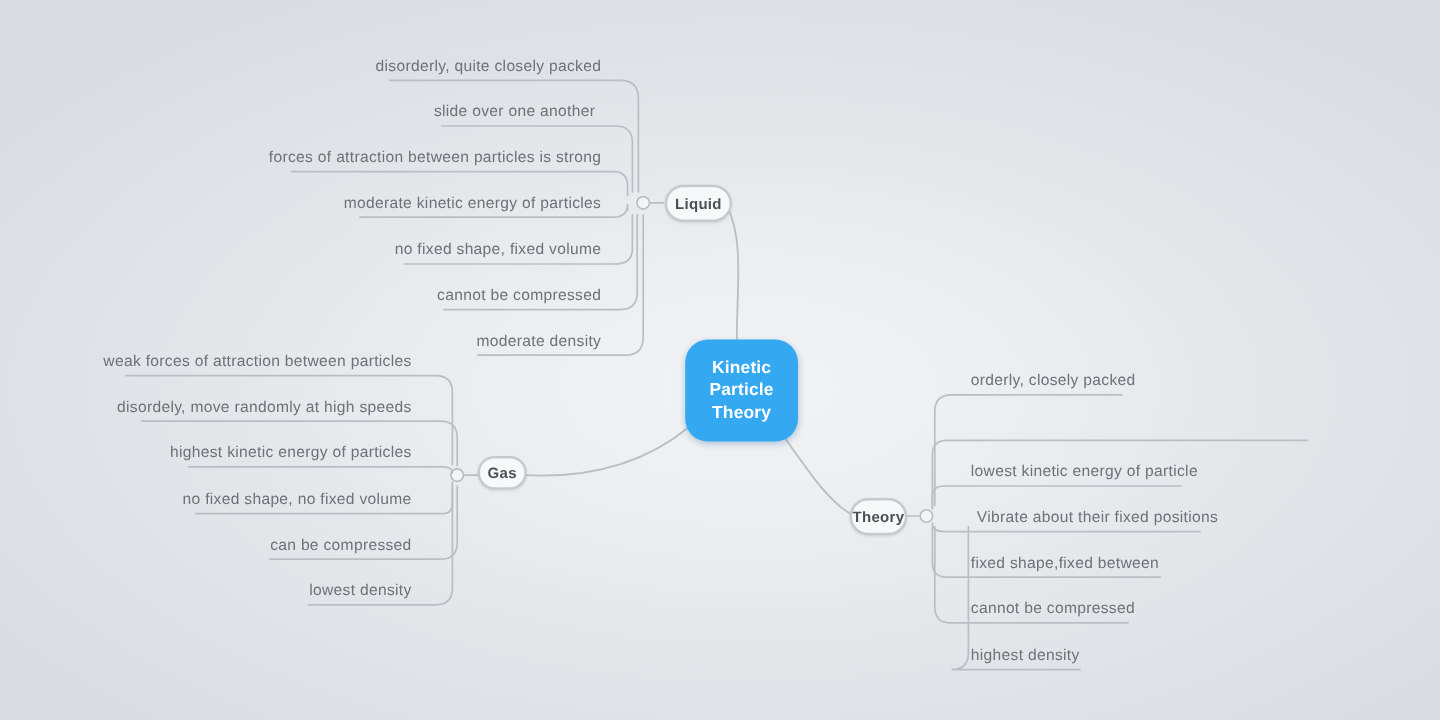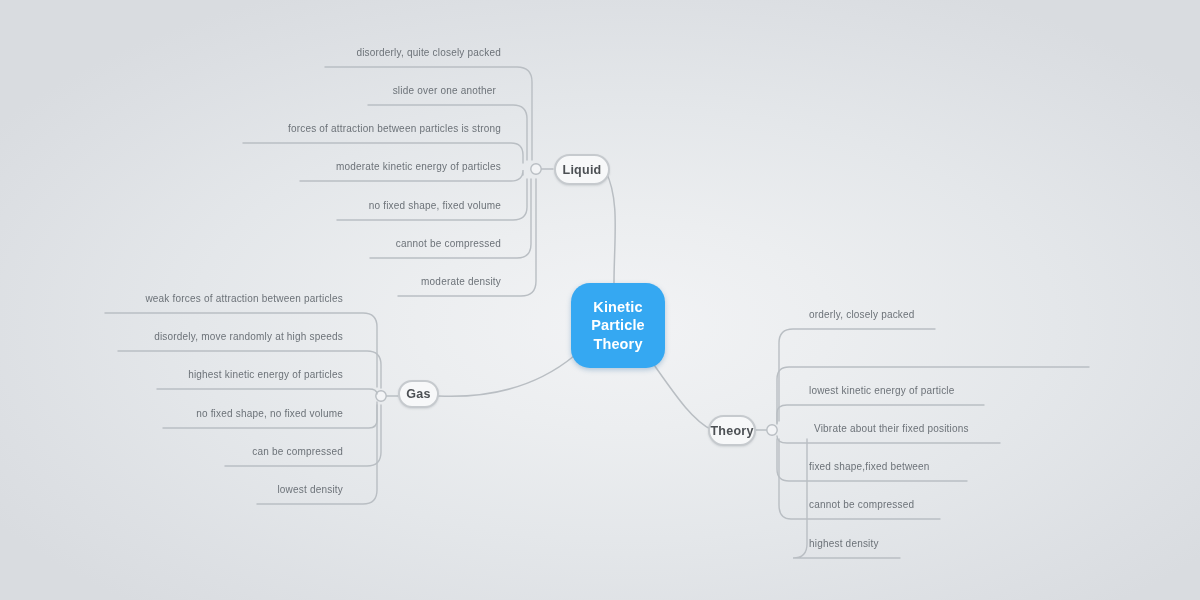--- a/index.html
+++ b/index.html
@@ -23,21 +23,21 @@
     -webkit-font-smoothing: antialiased;
   }
   #wires {
     position: absolute;
     left: 0; top: 0;
     width: 1200px;
     height: 600px;
   }
   .leaf {
     position: absolute;
-    font-size: 10px;
+    font-size: 13px;
     color: #6c7278;
     letter-spacing: 0.02em;
     white-space: nowrap;
     line-height: 1;
   }
   .leaf.r { text-align: right; }
   .leaf.l { text-align: left; }
 
   .branch-node {
     position: absolute;

